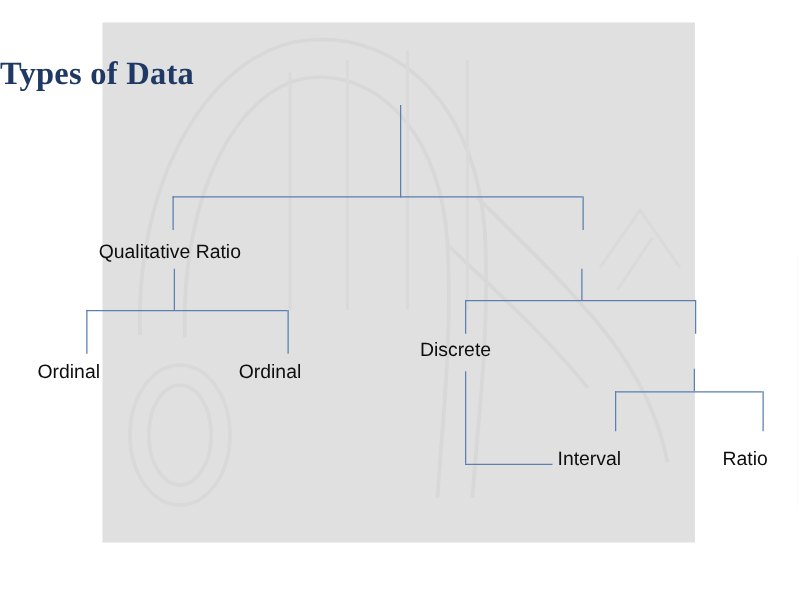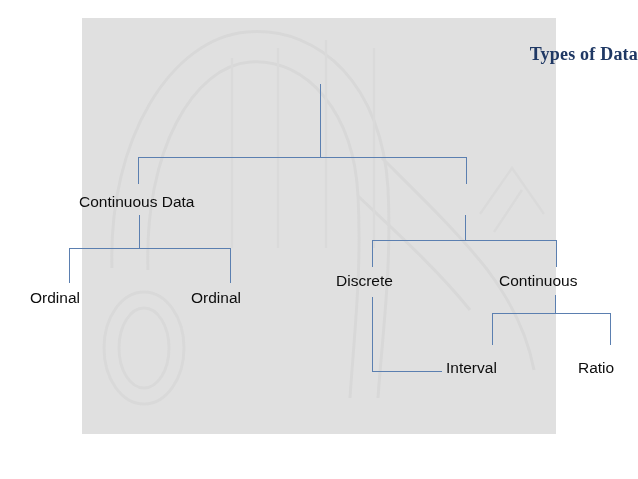--- a/index.html
+++ b/index.html
@@ -40,24 +40,24 @@
     left: 0;
     top: 0;
     width: 638px;
     height: 479px;
   }
   .title {
     position: absolute;
     left: 0;
     top: 44px;
     width: 638px;
-    text-align: right;
+    text-align: left;
     font-family: "Liberation Serif", serif;
     font-weight: bold;
-    font-size: 18px;
+    font-size: 26px;
     color: #1f3864;
     letter-spacing: 0.2px;
   }
   .node {
     position: absolute;
     font-family: "Liberation Sans", sans-serif;
     font-size: 15.5px;
     color: #0d0d0d;
     white-space: nowrap;
   }
@@ -106,37 +106,36 @@
 
     <div class="title">Types of Data</div>
 
     <div class="line-v" style="left:320px; top:84px; height:74px;"></div>
 
     <div class="line-h" style="left:138px; top:157px; width:328px;"></div>
 
     <div class="line-v" style="left:138px; top:157px; height:27px;"></div>
     <div class="line-v" style="left:466px; top:157px; height:27px;"></div>
 
-    <div class="node" style="left:79px; top:193px;">Continuous Data</div>
+    <div class="node" style="left:79px; top:193px;">Qualitative Ratio</div>
 
     <div class="line-v" style="left:139px; top:215px; height:33px;"></div>
     <div class="line-h" style="left:69px; top:248px; width:161px;"></div>
     <div class="line-v" style="left:69px; top:248px; height:35px;"></div>
     <div class="line-v" style="left:230px; top:248px; height:35px;"></div>
 
     <div class="node" style="left:30px; top:289px;">Ordinal</div>
     <div class="node" style="left:191px; top:289px;">Ordinal</div>
 
     <div class="line-v" style="left:465px; top:215px; height:25px;"></div>
     <div class="line-h" style="left:372px; top:240px; width:184px;"></div>
     <div class="line-v" style="left:372px; top:240px; height:27px;"></div>
     <div class="line-v" style="left:556px; top:240px; height:27px;"></div>
 
     <div class="node" style="left:336px; top:272px;">Discrete</div>
-    <div class="node" style="left:499px; top:272px;">Continuous</div>
 
     <div class="line-v" style="left:372px; top:297px; height:74px;"></div>
     <div class="line-h" style="left:372px; top:371px; width:70px;"></div>
 
     <div class="line-v" style="left:555px; top:295px; height:18px;"></div>
     <div class="line-h" style="left:492px; top:313px; width:118px;"></div>
     <div class="line-v" style="left:492px; top:313px; height:32px;"></div>
     <div class="line-v" style="left:610px; top:313px; height:32px;"></div>
 
     <div class="node" style="left:446px; top:359px;">Interval</div>

